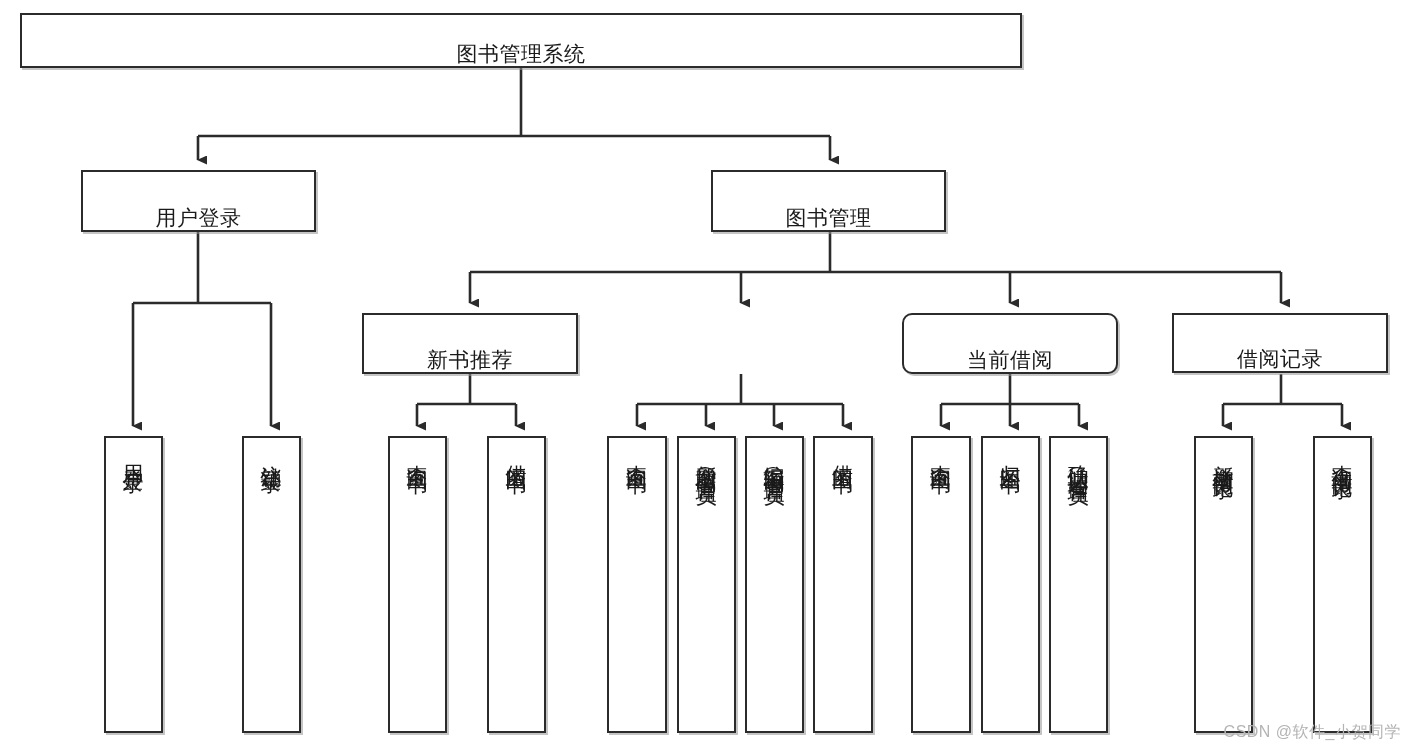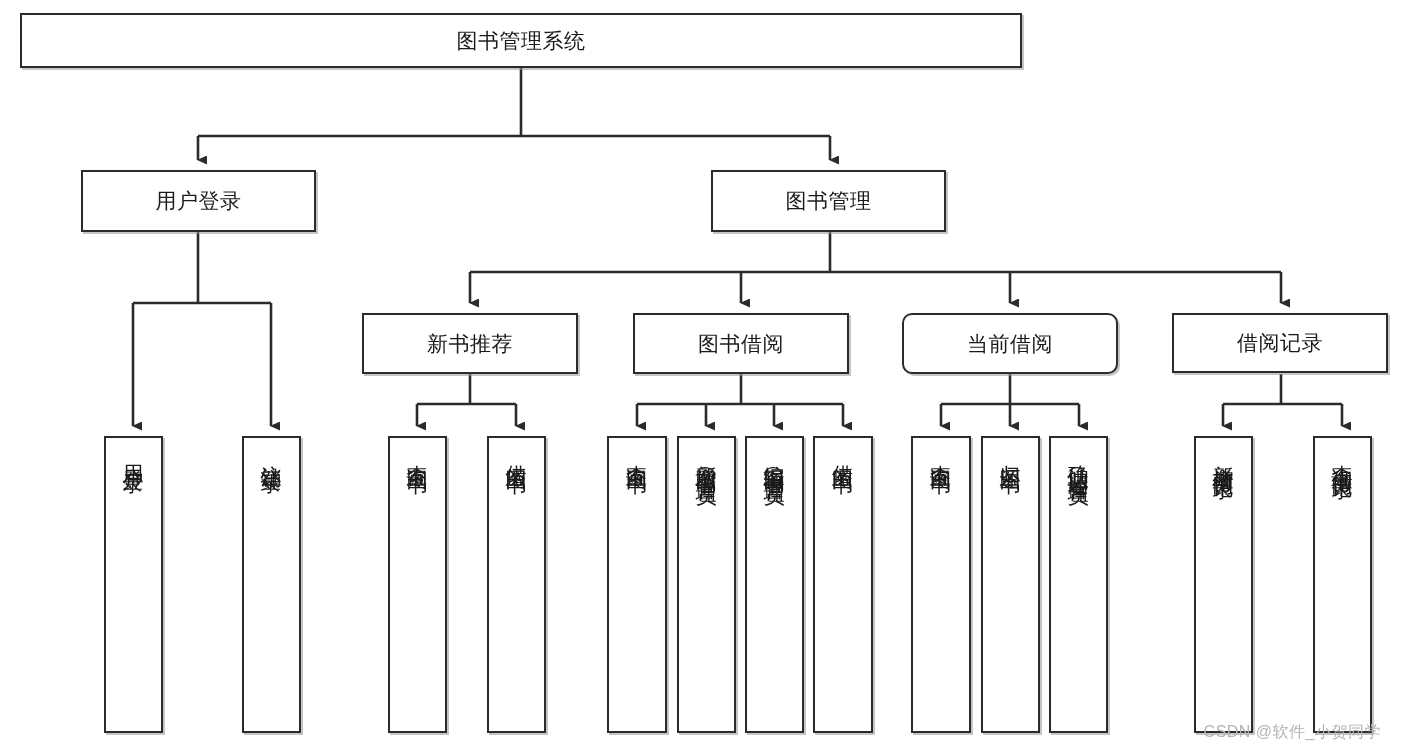--- a/index.html
+++ b/index.html
@@ -27,21 +27,21 @@
     height: 747px;
     pointer-events: none;
   }
   .node {
     position: absolute;
     box-sizing: border-box;
     background: #ffffff;
     border: 2px solid #2b2b2b;
     box-shadow: 2px 2px 0 rgba(150,150,150,0.55);
     display: flex;
-    align-items: center;
+    align-items: flex-end;
     justify-content: center;
     color: #1a1a1a;
   }
   .node-label {
     font-size: 21px;
     line-height: 1.12;
     letter-spacing: 0.5px;
     white-space: nowrap;
     text-align: center;
   }
@@ -53,21 +53,21 @@
   .node.vertical .node-label {
     writing-mode: vertical-rl;
     text-orientation: upright;
     white-space: pre-line;
     letter-spacing: 3px;
     font-size: 21px;
     line-height: 1.0;
   }
   .watermark {
     position: absolute;
-    right: 24px;
+    right: 4px;
     bottom: 4px;
     font-size: 16px;
     color: #b4b4b4;
     letter-spacing: 0.5px;
     white-space: nowrap;
     user-select: none;
   }
 </style>
 </head>
 <body>
@@ -132,23 +132,20 @@
   <div class="node" style="left:81px; top:170px; width:235px; height:62px;">
     <span class="node-label">用户登录</span>
   </div>
   <div class="node" style="left:711px; top:170px; width:235px; height:62px;">
     <span class="node-label">图书管理</span>
   </div>
 
   <div class="node" style="left:362px; top:313px; width:216px; height:61px;">
     <span class="node-label">新书推荐</span>
   </div>
-  <div class="node" style="left:633px; top:313px; width:216px; height:61px;">
-    <span class="node-label">图书借阅</span>
-  </div>
   <div class="node" style="left:902px; top:313px; width:216px; height:61px;border-radius:10px;">
     <span class="node-label">当前借阅</span>
   </div>
   <div class="node" style="left:1172px; top:313px; width:216px; height:60px;">
     <span class="node-label">借阅记录</span>
   </div>
 
   <div class="node vertical" style="left:104px; top:436px; width:59px; height:297px;">
     <span class="node-label">用户登录</span>
   </div>

